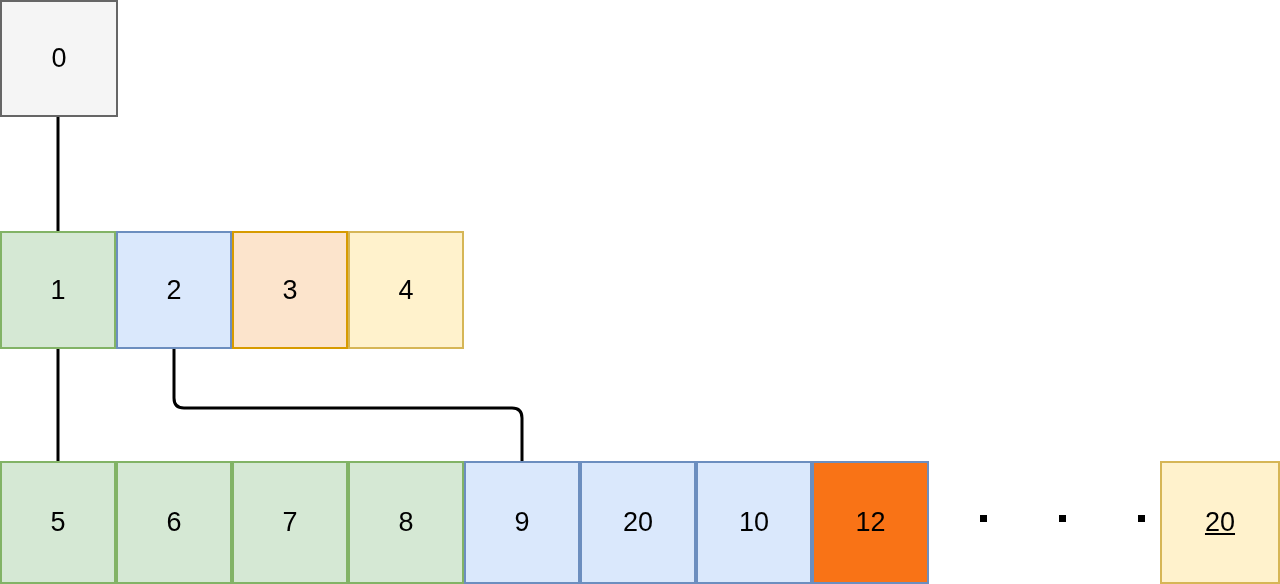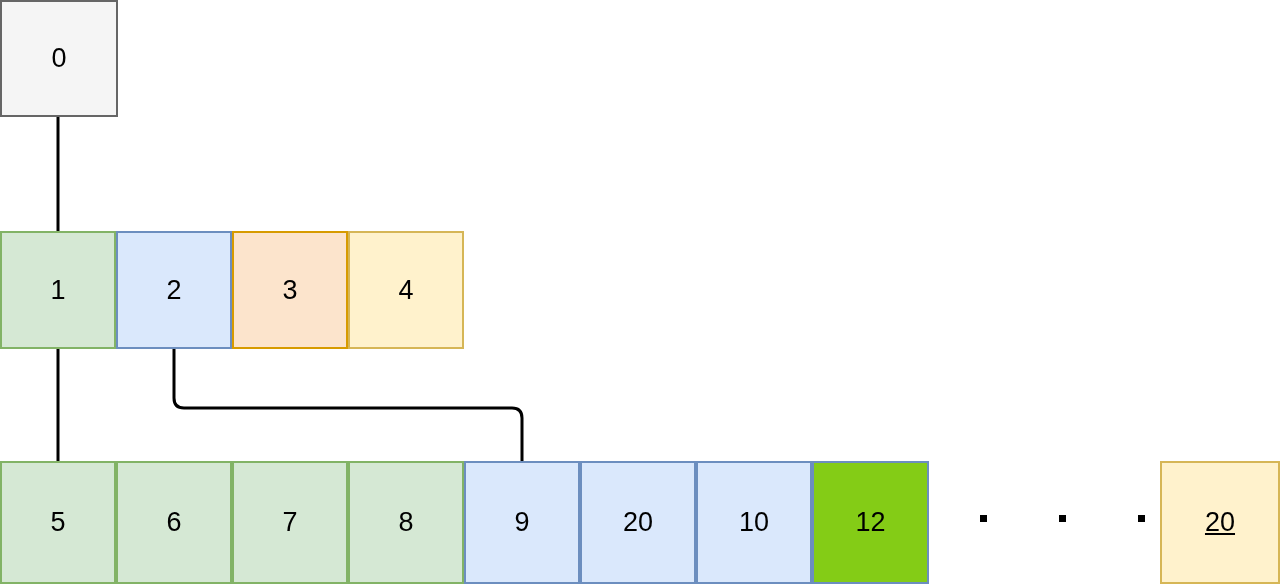--- a/index.html
+++ b/index.html
@@ -107,21 +107,21 @@
       </div>
       <div class="cell" style="left: 464px; top: 461px; width: 116px; height: 123px; background: rgb(218, 232, 252); border: 2px solid rgb(108, 142, 191);">
         <span class="cell-label">9</span>
       </div>
       <div class="cell" style="left: 580px; top: 461px; width: 116px; height: 123px; background: rgb(218, 232, 252); border: 2px solid rgb(108, 142, 191);">
         <span class="cell-label">20</span>
       </div>
       <div class="cell" style="left: 696px; top: 461px; width: 116px; height: 123px; background: rgb(218, 232, 252); border: 2px solid rgb(108, 142, 191);">
         <span class="cell-label">10</span>
       </div>
-      <div class="cell" style="left: 812px; top: 461px; width: 117px; height: 123px; background: #84cc16; border: 2px solid rgb(108, 142, 191);">
+      <div class="cell" style="left: 812px; top: 461px; width: 117px; height: 123px; background: #f97316; border: 2px solid rgb(108, 142, 191);">
         <span class="cell-label">12</span>
       </div>
       <div class="cell" style="left: 1160px; top: 461px; width: 120px; height: 123px; background: rgb(255, 242, 204); border: 2px solid rgb(214, 182, 86); text-decoration: underline;">
         <span class="cell-label">20</span>
       </div>
     </div>
 
   <div class="ellipsis" id="ellipsis-el" style="left: 980px; top: 514px; width: 165px; height: 8px;">
       <span></span>
       <span></span>

